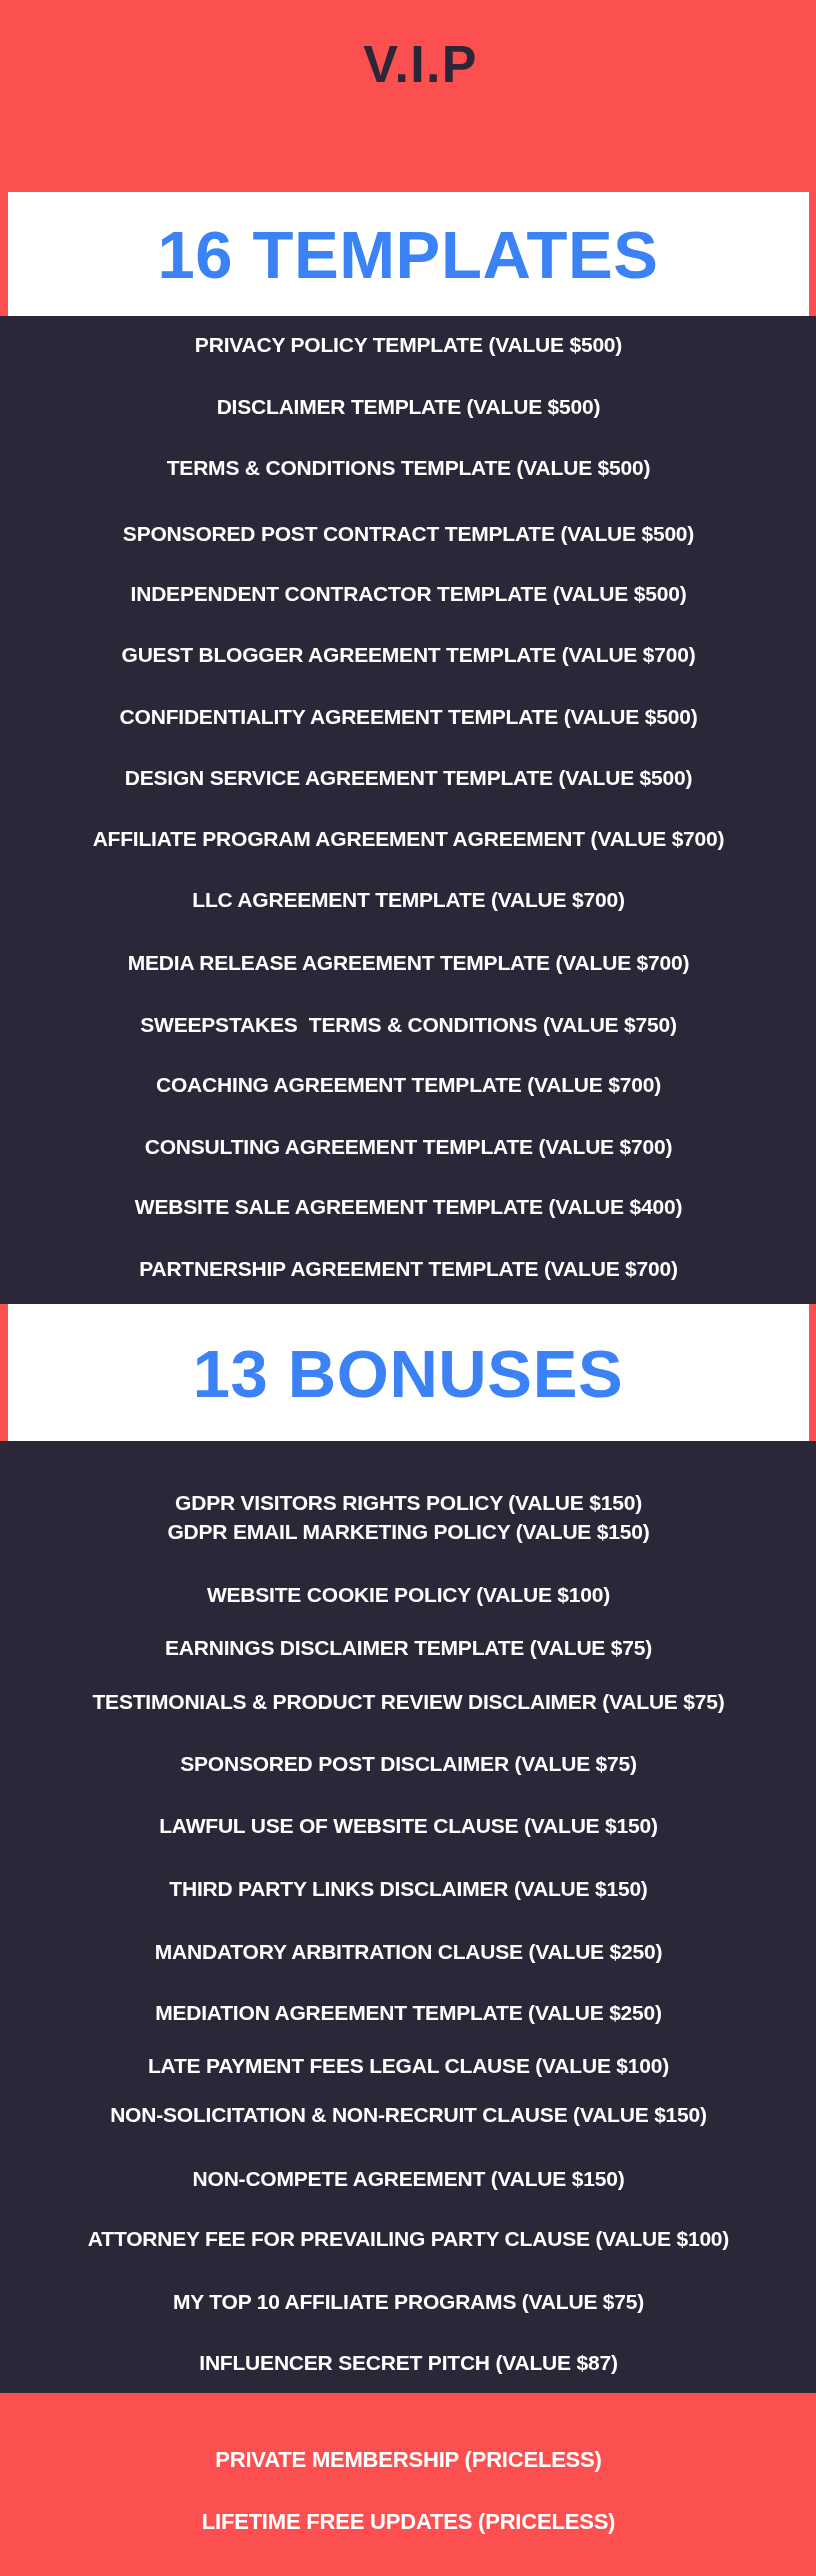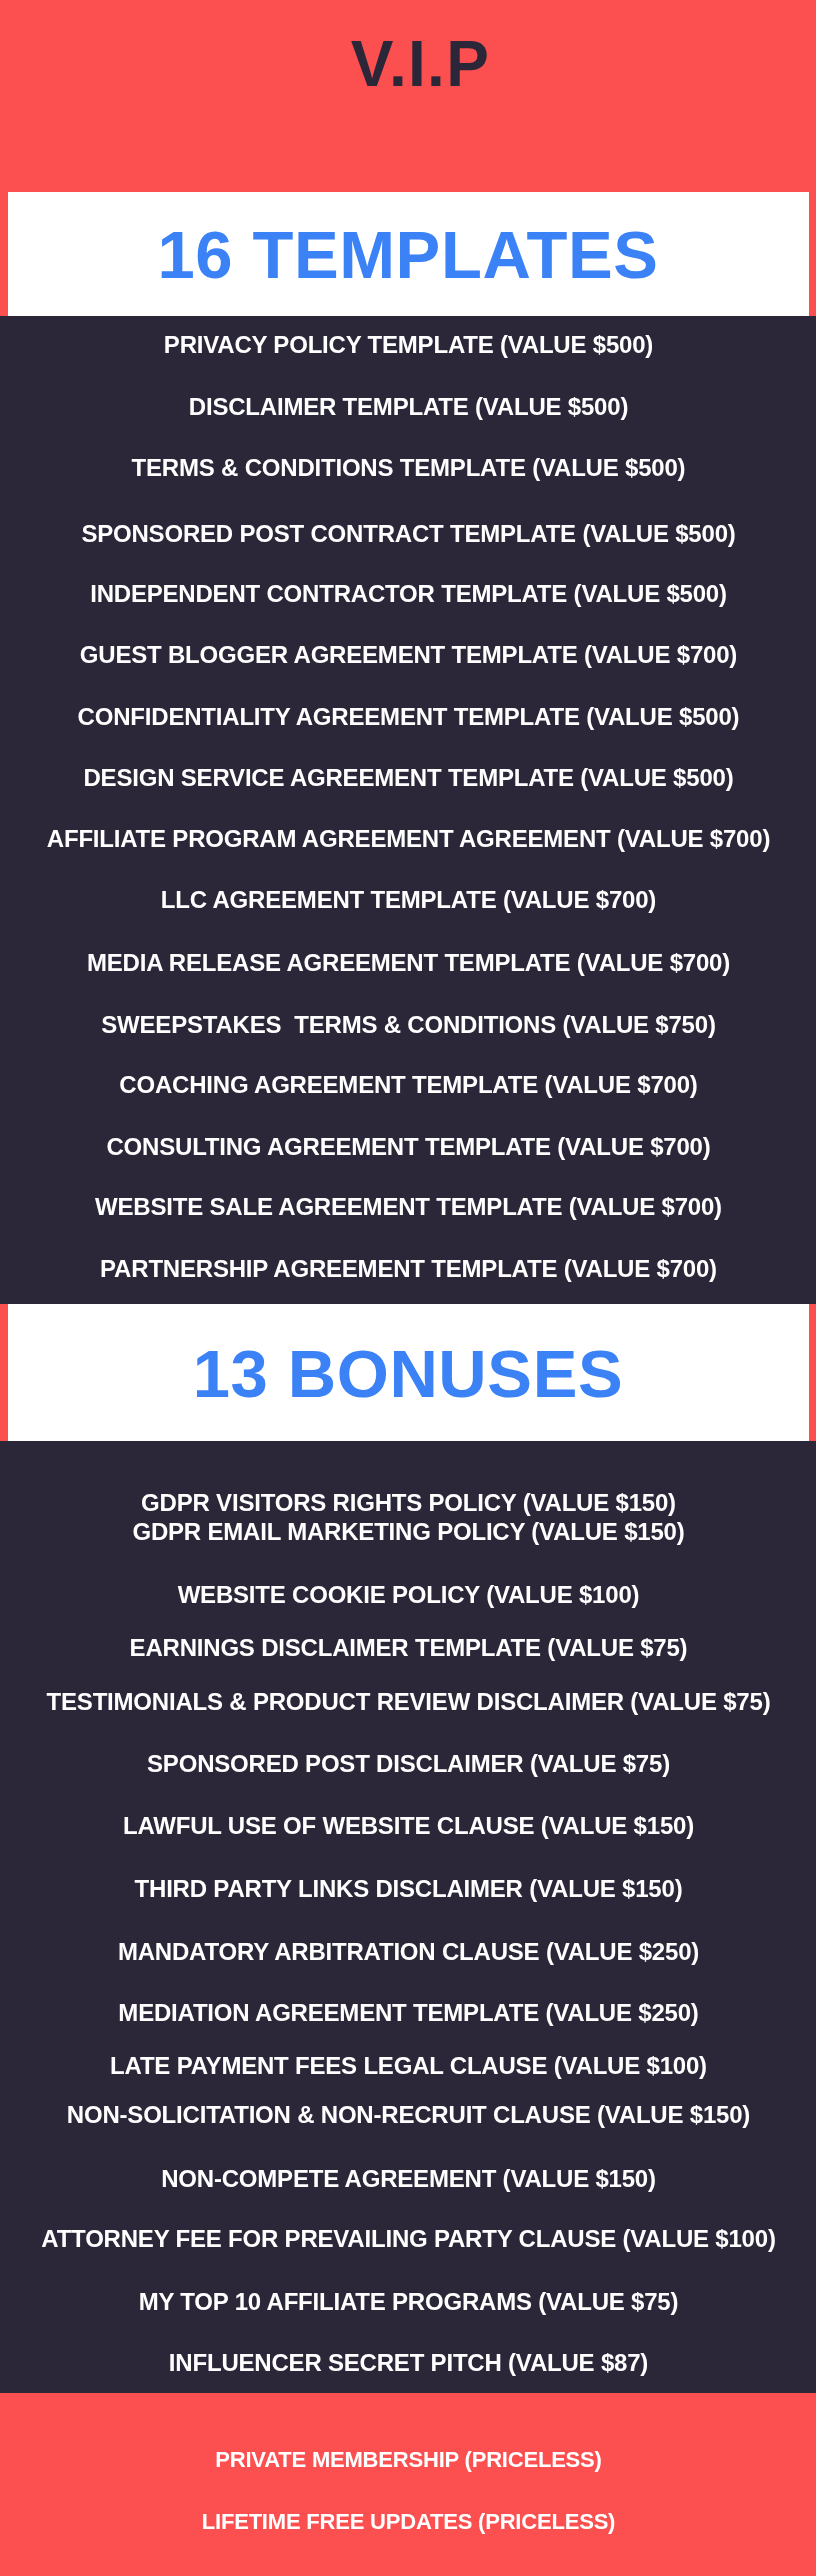--- a/index.html
+++ b/index.html
@@ -1,31 +1,31 @@
 <!DOCTYPE html>
 <html style="font-size:10px"><head>
 <meta charset="utf-8">
 <style>
   * { margin: 0; padding: 0; box-sizing: border-box; }
   html, body { width: 817px; height: 2576px; background: #FC5050; overflow: hidden; }
   body { position: relative; font-family: "Liberation Sans", "DejaVu Sans", sans-serif; font-weight: 700; }
 
   .hero { position: absolute; left: 0; top: 0; width: 817px; height: 192px; background: #FC5050; }
   .vip { position: absolute; left: 0; width: 817px; top: 24px; text-align: center;
-         font-size: 64px; line-height: 80px; color: #2B2739; letter-spacing: 1.3px; padding-left: 24px; }
+         font-size: 52px; line-height: 80px; color: #2B2739; letter-spacing: 1.3px; padding-left: 24px; }
   .legal { position: absolute; left: 0; width: 817px; top: 113px; text-align: center;
            font-size: 49px; line-height: 50px; color: #FFFFFF; letter-spacing: 0.6px; }
 
   .section-box { position: absolute; left: 7.5px; width: 801px; background: #FFFFFF;
                  display: flex; align-items: center; justify-content: center; }
   .section-box h2 { font-size: 67px; line-height: 69px; color: #3b82f6; font-weight: 700; letter-spacing: 0.6px; }
 
   .dark { position: absolute; left: 0; width: 817px; background: #2B2739; }
   .item { position: absolute; left: 0; width: 817px; text-align: center;
-          color: #FFFFFF; font-size: 24px; line-height: 22.6px; white-space: pre; letter-spacing: -0.2px; }
+          color: #FFFFFF; font-size: 21px; line-height: 22.6px; white-space: pre; letter-spacing: -0.2px; }
 
   .footer { position: absolute; left: 0; top: 2394px; width: 817px; height: 182px; background: #FC5050; }
   .perk { position: absolute; left: 0; width: 817px; text-align: center;
           color: #FFFFFF; font-size: 22px; line-height: 22.6px; letter-spacing: -0.2px; }
 </style>
 </head>
 <body>
 
 <div class="hero">
   <div class="vip">V.I.P</div>
@@ -43,21 +43,21 @@
 <div class="item" style="top:583px">INDEPENDENT CONTRACTOR TEMPLATE (VALUE $500)</div>
 <div class="item" style="top:644px">GUEST BLOGGER AGREEMENT TEMPLATE (VALUE $700)</div>
 <div class="item" style="top:706px">CONFIDENTIALITY AGREEMENT TEMPLATE (VALUE $500)</div>
 <div class="item" style="top:767px">DESIGN SERVICE AGREEMENT TEMPLATE (VALUE $500)</div>
 <div class="item" style="top:828px">AFFILIATE PROGRAM AGREEMENT AGREEMENT (VALUE $700)</div>
 <div class="item" style="top:889px">LLC AGREEMENT TEMPLATE (VALUE $700)</div>
 <div class="item" style="top:952px">MEDIA RELEASE AGREEMENT TEMPLATE (VALUE $700)</div>
 <div class="item" style="top:1014px">SWEEPSTAKES  TERMS &amp; CONDITIONS (VALUE $750)</div>
 <div class="item" style="top:1074px">COACHING AGREEMENT TEMPLATE (VALUE $700)</div>
 <div class="item" style="top:1136px">CONSULTING AGREEMENT TEMPLATE (VALUE $700)</div>
-<div class="item" style="top:1196px">WEBSITE SALE AGREEMENT TEMPLATE (VALUE $700)</div>
+<div class="item" style="top:1196px">WEBSITE SALE AGREEMENT TEMPLATE (VALUE $400)</div>
 <div class="item" style="top:1258px">PARTNERSHIP AGREEMENT TEMPLATE (VALUE $700)</div>
 
 <div class="section-box" style="top:1304px;height:138px;">
   <h2>13 BONUSES</h2>
 </div>
 
 <div class="dark" style="top:1441px;height:952px;"></div>
 <div class="item" style="top:1492px">GDPR VISITORS RIGHTS POLICY (VALUE $150)</div>
 <div class="item" style="top:1521px">GDPR EMAIL MARKETING POLICY (VALUE $150)</div>
 <div class="item" style="top:1584px">WEBSITE COOKIE POLICY (VALUE $100)</div>

